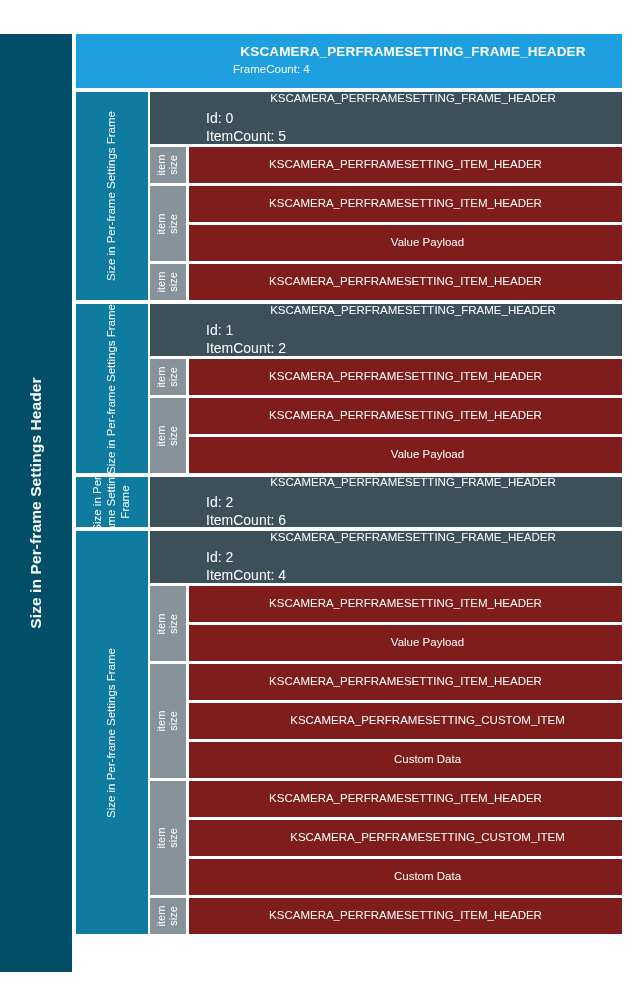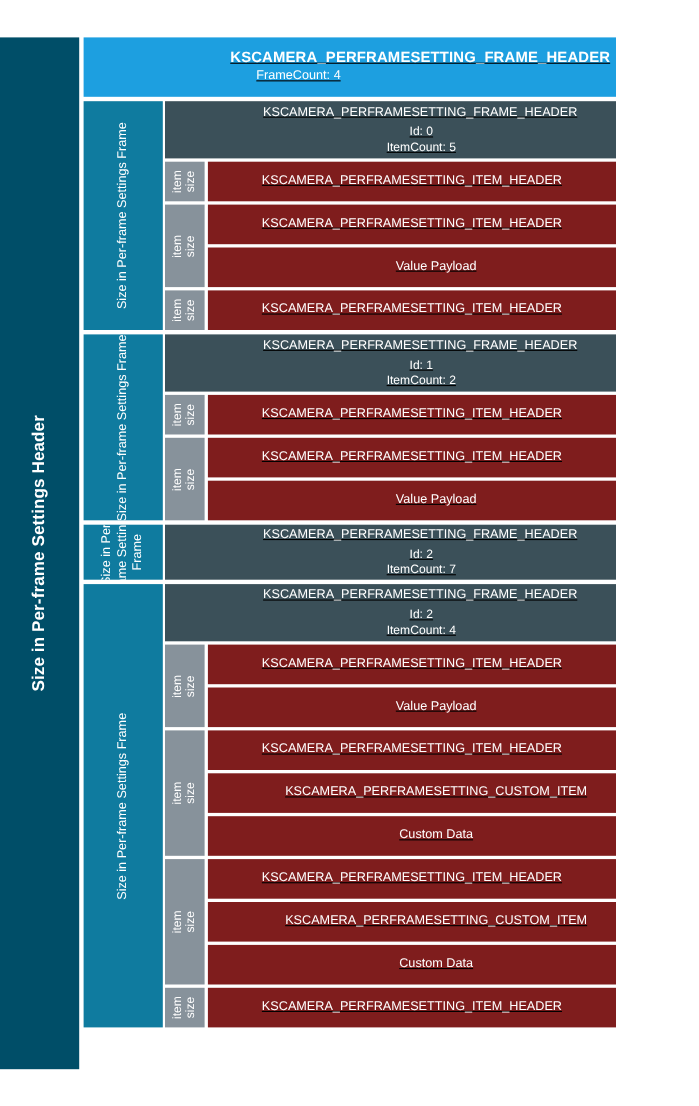--- a/index.html
+++ b/index.html
@@ -16,21 +16,21 @@
     position:absolute;left:0;top:0;width:938px;height:72px;
     transform:rotate(-90deg);transform-origin:0 0;
     transform-box:border-box;
     translate:0 938px;
     display:flex;align-items:center;justify-content:center;
     color:#ffffff;font-size:15.5px;font-weight:bold;letter-spacing:.1px;
     white-space:nowrap;
   }
 
   
-  .main{position:absolute;left:76px;top:34px;width:484px;text-decoration:underline;}
+  .main{position:absolute;left:76px;top:34px;width:546px;}
 
   
   .banner{
     background:#1d9fe0;height:54px;width:100%;
     display:flex;flex-direction:column;justify-content:center;
     box-sizing:border-box;padding-left:128px;
   }
   .banner-title{
     color:#ffffff;font-size:13.5px;font-weight:bold;text-align:center;
     letter-spacing:.15px;line-height:1.1;
@@ -63,21 +63,21 @@
     background:#3b5059;height:52px;box-sizing:border-box;
     display:flex;flex-direction:column;justify-content:center;
     padding-left:56px;
   }
   .frame-header.short{height:50px;}
   .frame-header-title{
     color:#ffffff;font-size:11.5px;text-align:center;line-height:1.25;
     padding-right:2px;
   }
   .frame-header-meta{
-    color:#ffffff;font-size:11px;text-align:center;line-height:1.3;margin-top:4px;
+    color:#ffffff;font-size:14px;text-align:left;line-height:1.3;margin-top:4px;
   }
 
   
   .item-row{display:flex;margin-top:3px;}
   .item-size{
     width:36px;flex:0 0 36px;background:#87929b;position:relative;overflow:hidden;
   }
   .item-size-inner{
     position:absolute;left:50%;top:50%;
     transform:translate(-50%,-50%) rotate(-90deg);
@@ -196,21 +196,21 @@
         </div>
         <div class="frame-block">
           <div class="size-col narrow">
             <div class="size-col-inner">Size in Per-frame Settings Frame</div>
           </div>
           <div class="frame-body">
             <div class="frame-header short">
               <div class="frame-header-title">KSCAMERA_PERFRAMESETTING_FRAME_HEADER</div>
               <div class="frame-header-meta">
                 <div>Id: 2</div>
-                <div>ItemCount: 7</div>
+                <div>ItemCount: 6</div>
               </div>
             </div>
           </div>
         </div>
         <div class="frame-block">
           <div class="size-col">
             <div class="size-col-inner">Size in Per-frame Settings Frame</div>
           </div>
           <div class="frame-body">
             <div class="frame-header">

